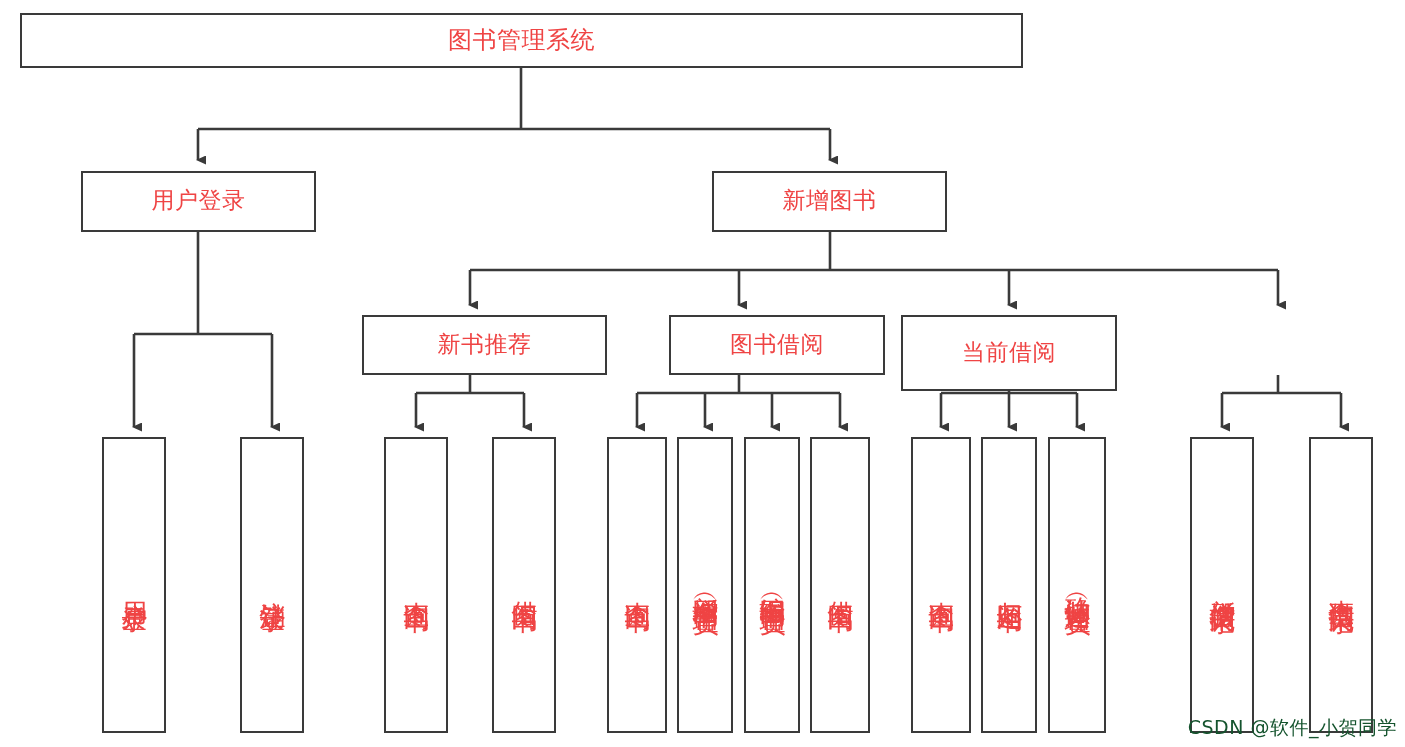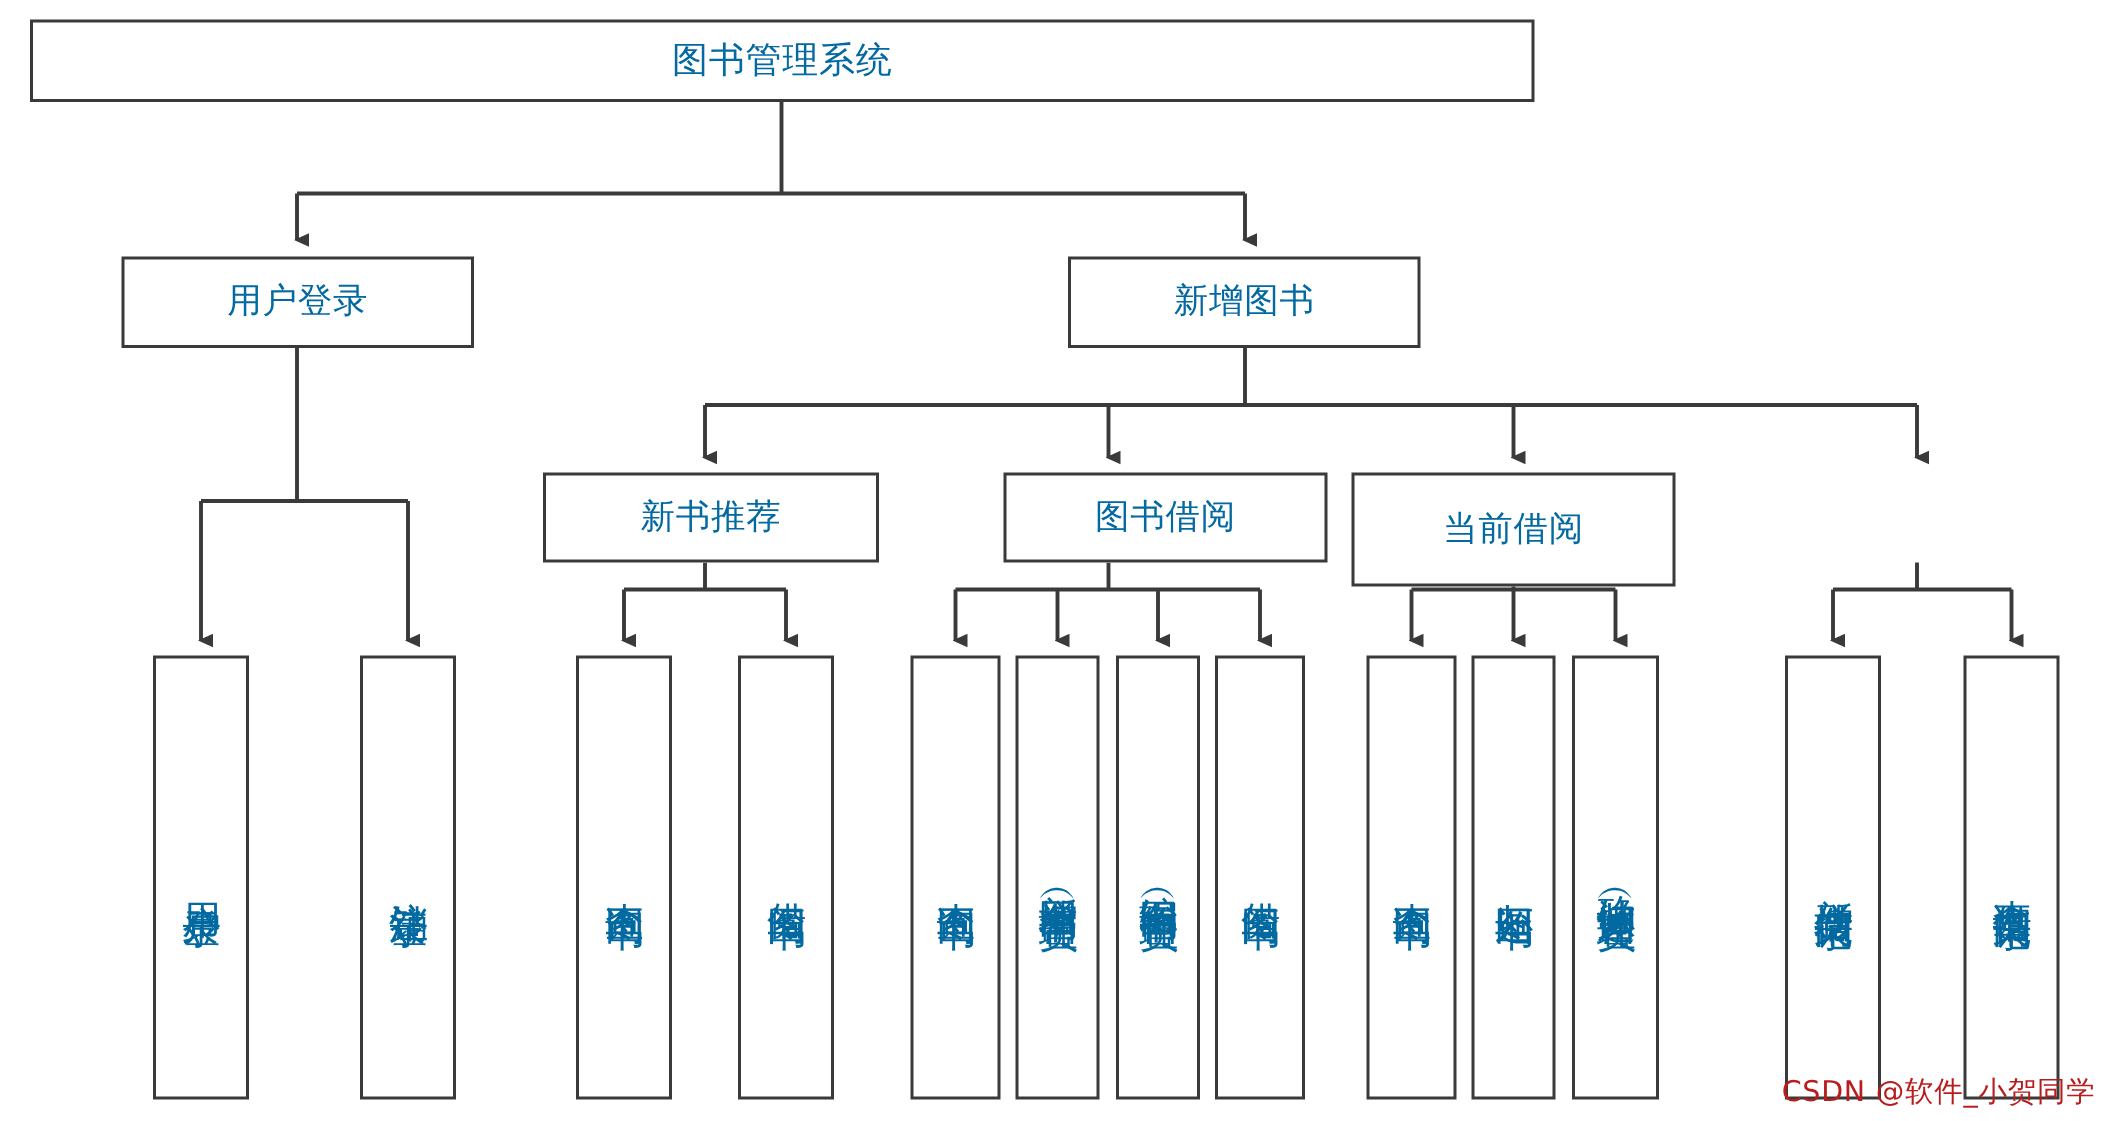--- a/index.html
+++ b/index.html
@@ -25,21 +25,22 @@
     height: 747px;
   }
   .node {
     position: absolute;
     box-sizing: border-box;
     background: #ffffff;
     border: 2.5px solid #3a3a3a;
     display: flex;
     align-items: center;
     justify-content: center;
-    color: #0369a1;
+    color: #ef4444;
+    font-family: Liberation Serif, serif;
   }
   .node .label {
     text-align: center;
     line-height: 1.08;
     letter-spacing: 0.5px;
   }
   .node.horiz .label {
     font-size: 23px;
   }
   .node.horiz.root .label {
@@ -55,21 +56,21 @@
     font-size: 26px;
     line-height: 1.0;
     letter-spacing: 2px;
     white-space: nowrap;
   }
   .watermark {
     position: absolute;
     right: 8px;
     bottom: 6px;
     font-size: 19px;
-    color: #b91c1c;
+    color: #14532d;
     letter-spacing: 0.5px;
     user-select: none;
     white-space: nowrap;
   }
 </style>
 </head>
 <body>
 
 <div id="canvas">
 
@@ -127,21 +128,21 @@
     <span class="label">图书管理系统</span>
   </div>
 
   <div class="node horiz" style="left:81px; top:171px; width:235px; height:61px;">
     <span class="label">用户登录</span>
   </div>
   <div class="node horiz" style="left:712px; top:171px; width:235px; height:61px;">
     <span class="label">新增图书</span>
   </div>
 
-  <div class="node horiz" style="left:362px; top:315px; width:224px; height:60px;">
+  <div class="node horiz" style="left:362px; top:315px; width:245px; height:60px;">
     <span class="label">新书推荐</span>
   </div>
   <div class="node horiz" style="left:632px; top:315px; width:216px; height:60px;margin-left:37px;">
     <span class="label">图书借阅</span>
   </div>
   <div class="node horiz" style="left:901px; top:315px; width:216px; height:76px;">
     <span class="label">当前借阅</span>
   </div>
 
   <div class="node vert" style="left:102px; top:437px; width:64px; height:296px;">

